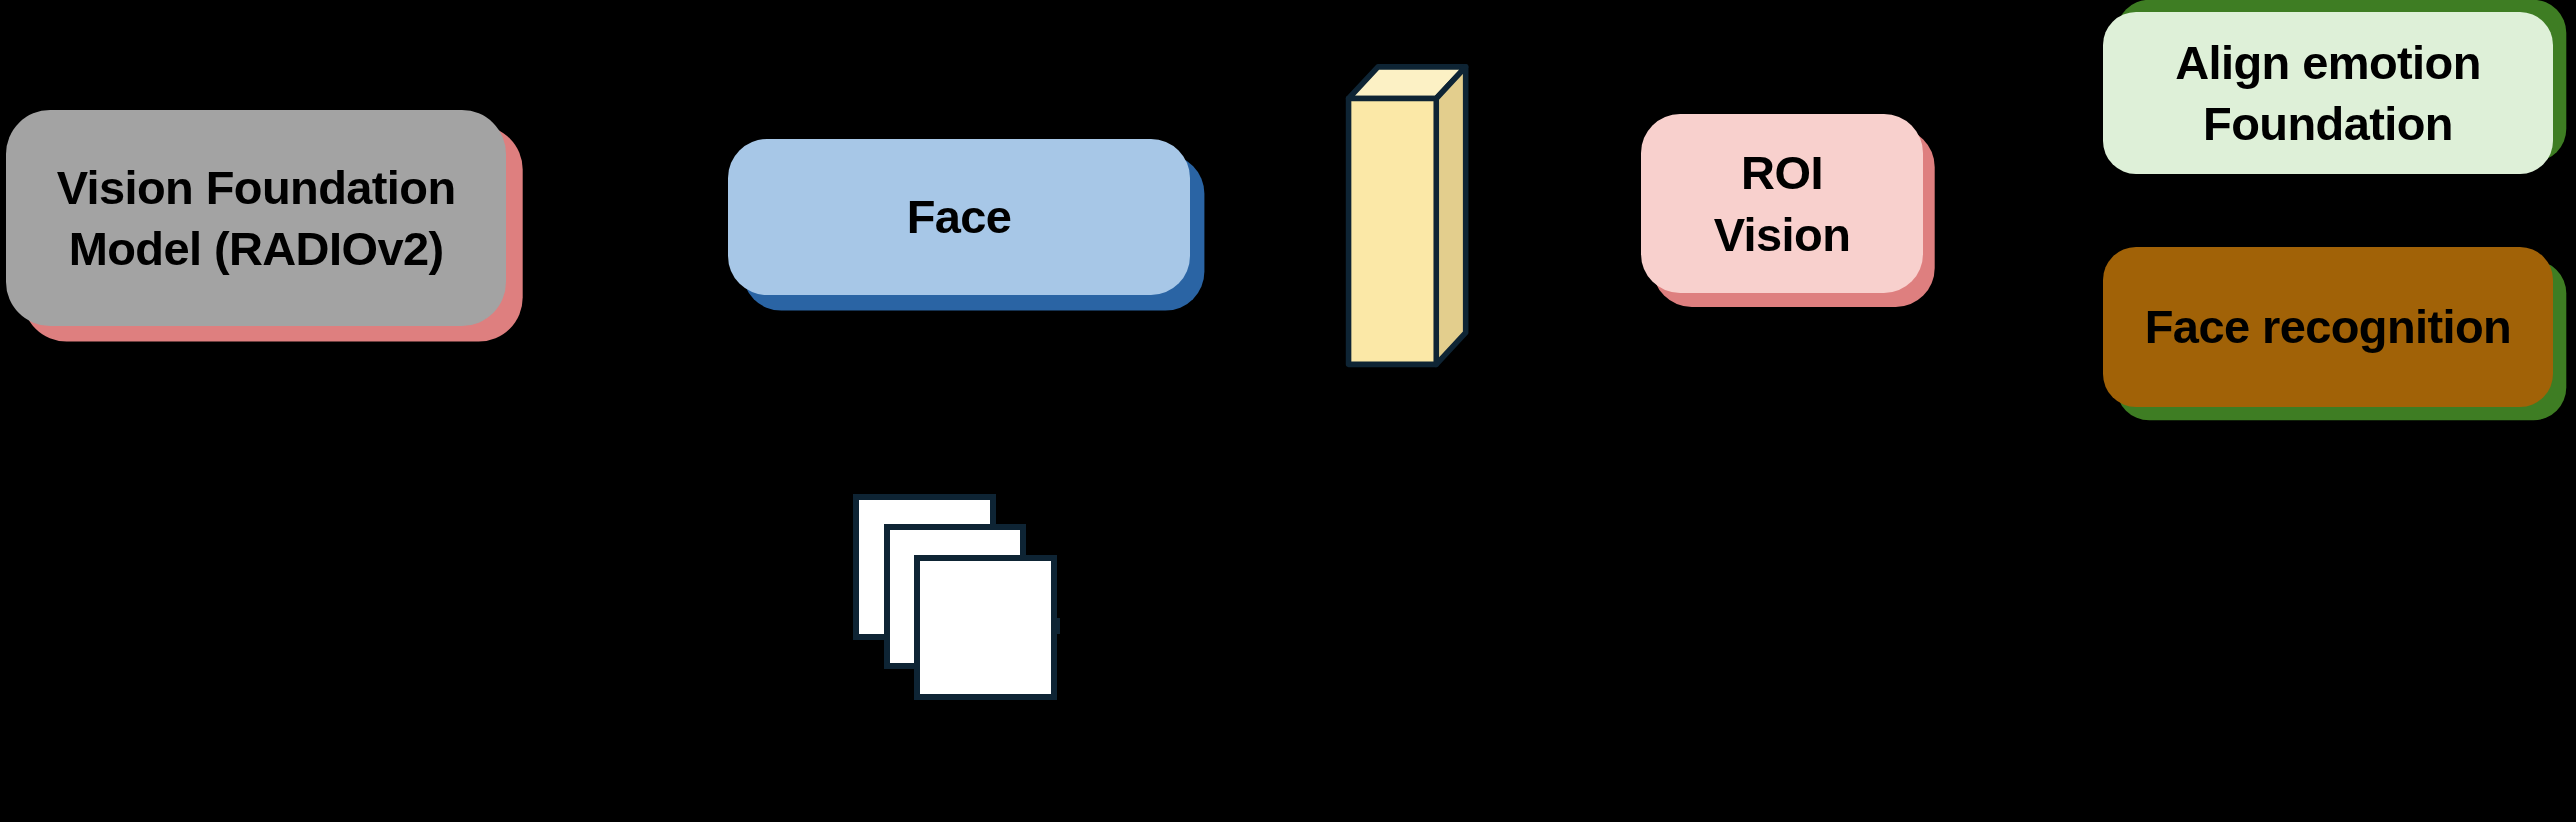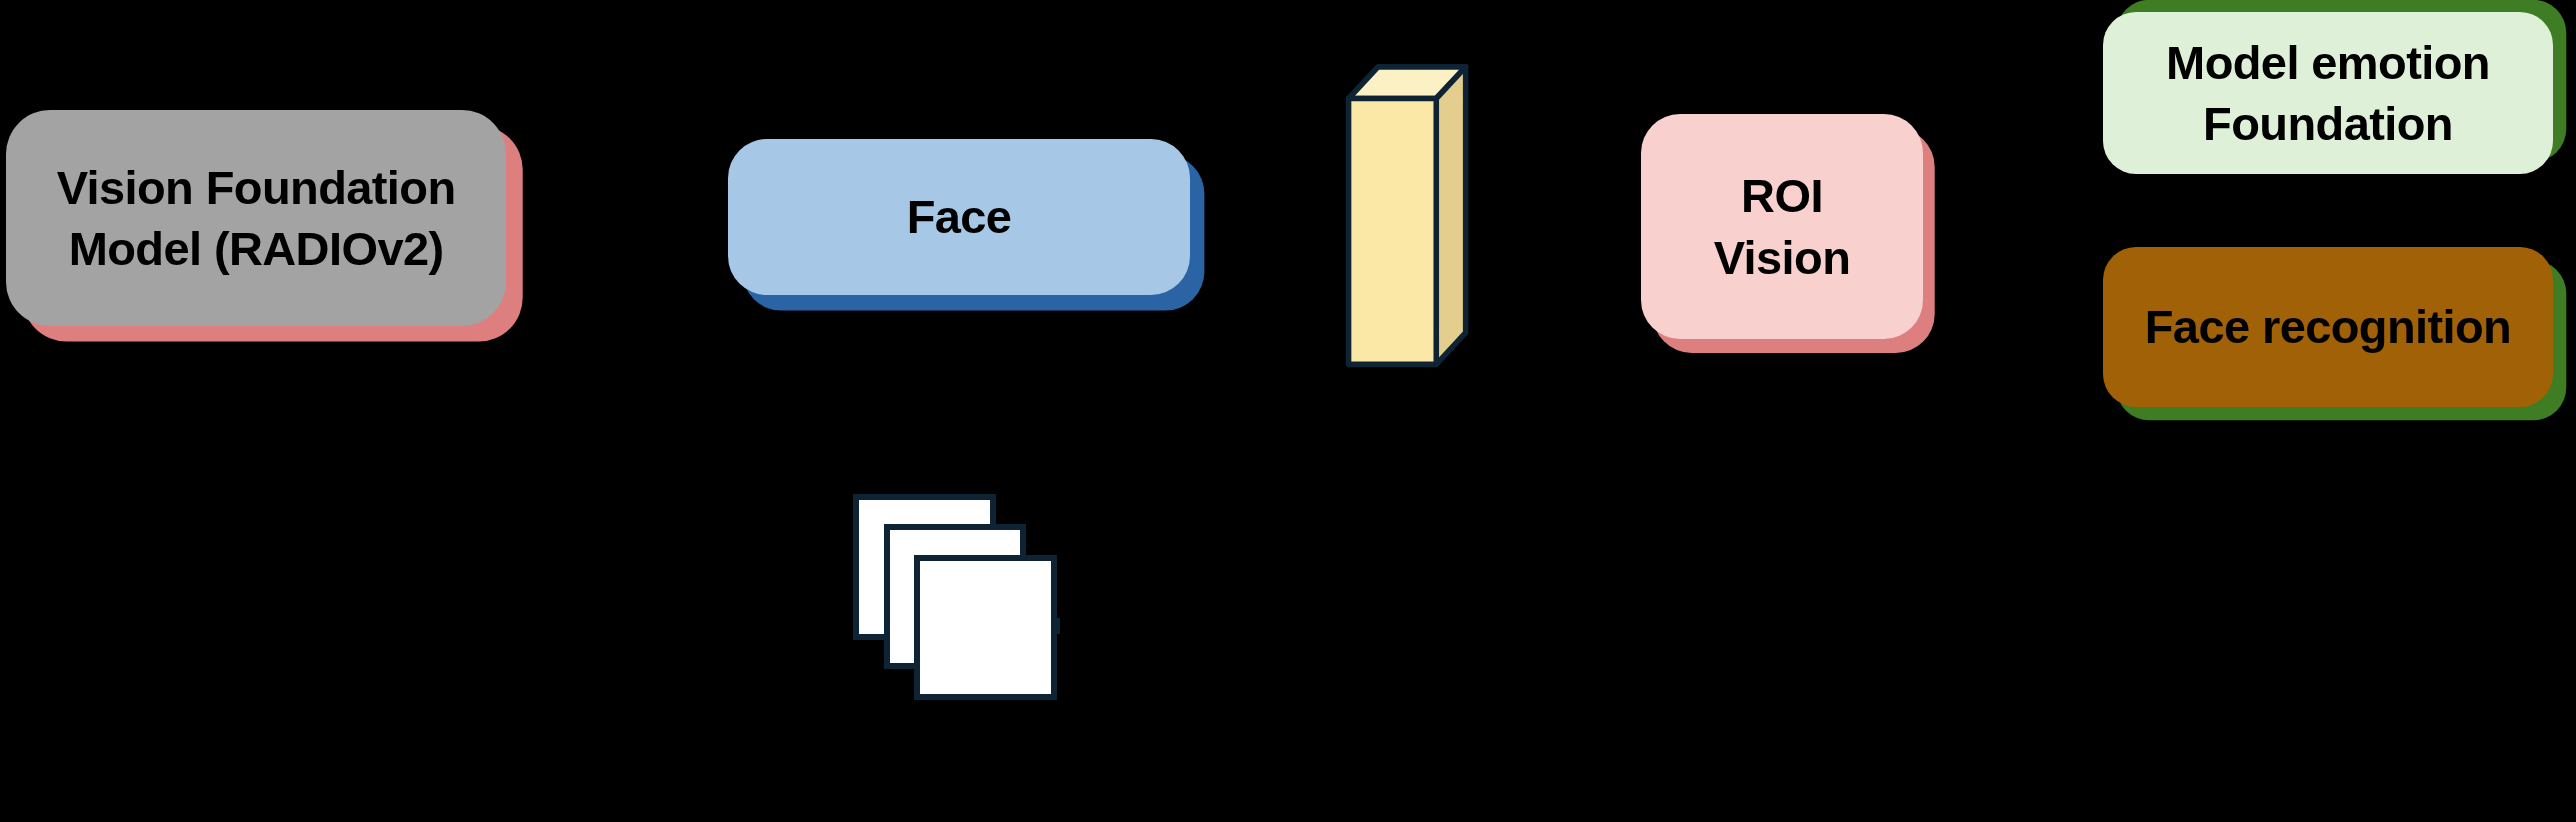--- a/index.html
+++ b/index.html
@@ -35,21 +35,21 @@
     border-radius: 44px;
     box-shadow: 16.7px 15.6px 0 0 #DE7F7F;
   }
   .node-fd {
     left: 692px; top: 139px; width: 462px; height: 156px;
     border-radius: 39px;
     box-shadow: 14.4px 15.6px 0 0 #2A64A4;
     margin-left: 36px;
   }
   .node-roi {
-    left: 1641px; top: 114px; width: 282px; height: 225px;
+    left: 1641px; top: 114px; width: 282px; height: 179px;
     border-radius: 39px;
     box-shadow: 11.7px 14px 0 0 #DE7F7F;
   }
   .node-fee {
     left: 2103px; top: 12.2px; width: 450px; height: 162px;
     border-radius: 33px;
     box-shadow: 13.3px -12.2px 0 0 #3E7D23;
   }
   .node-fr {
     left: 2103px; top: 247px; width: 450px; height: 160px;
@@ -96,21 +96,21 @@
     <polygon points="191,82 244,25 244,504 191,561" stroke="#0E2434" stroke-width="10" stroke-linejoin="round" fill="#E3CE8D"></polygon>
     <polygon points="33,82 191,82 191,561 33,561" stroke="#0E2434" stroke-width="10" stroke-linejoin="round" fill="#FBE8A7"></polygon>
   </svg>
 
   <div class="node node-roi" style="background: rgb(248, 208, 205);">
     <span class="line">ROI</span>
     <span class="line">Vision</span>
   </div>
 
   <div class="node node-fee" style="background: rgb(222, 240, 216);">
-    <span class="line">Model emotion</span>
+    <span class="line">Align emotion</span>
     <span class="line">Foundation</span>
   </div>
 
   <div class="node node-fr" style="background: #a16207;">
     <span class="line">Face recognition</span>
   </div>
 
   <div>
     <div class="stack-sheet sheet-back" style="background: rgb(255, 255, 255);"></div>
     <div class="stack-sheet sheet-mid" style="background: rgb(255, 255, 255);"></div>

